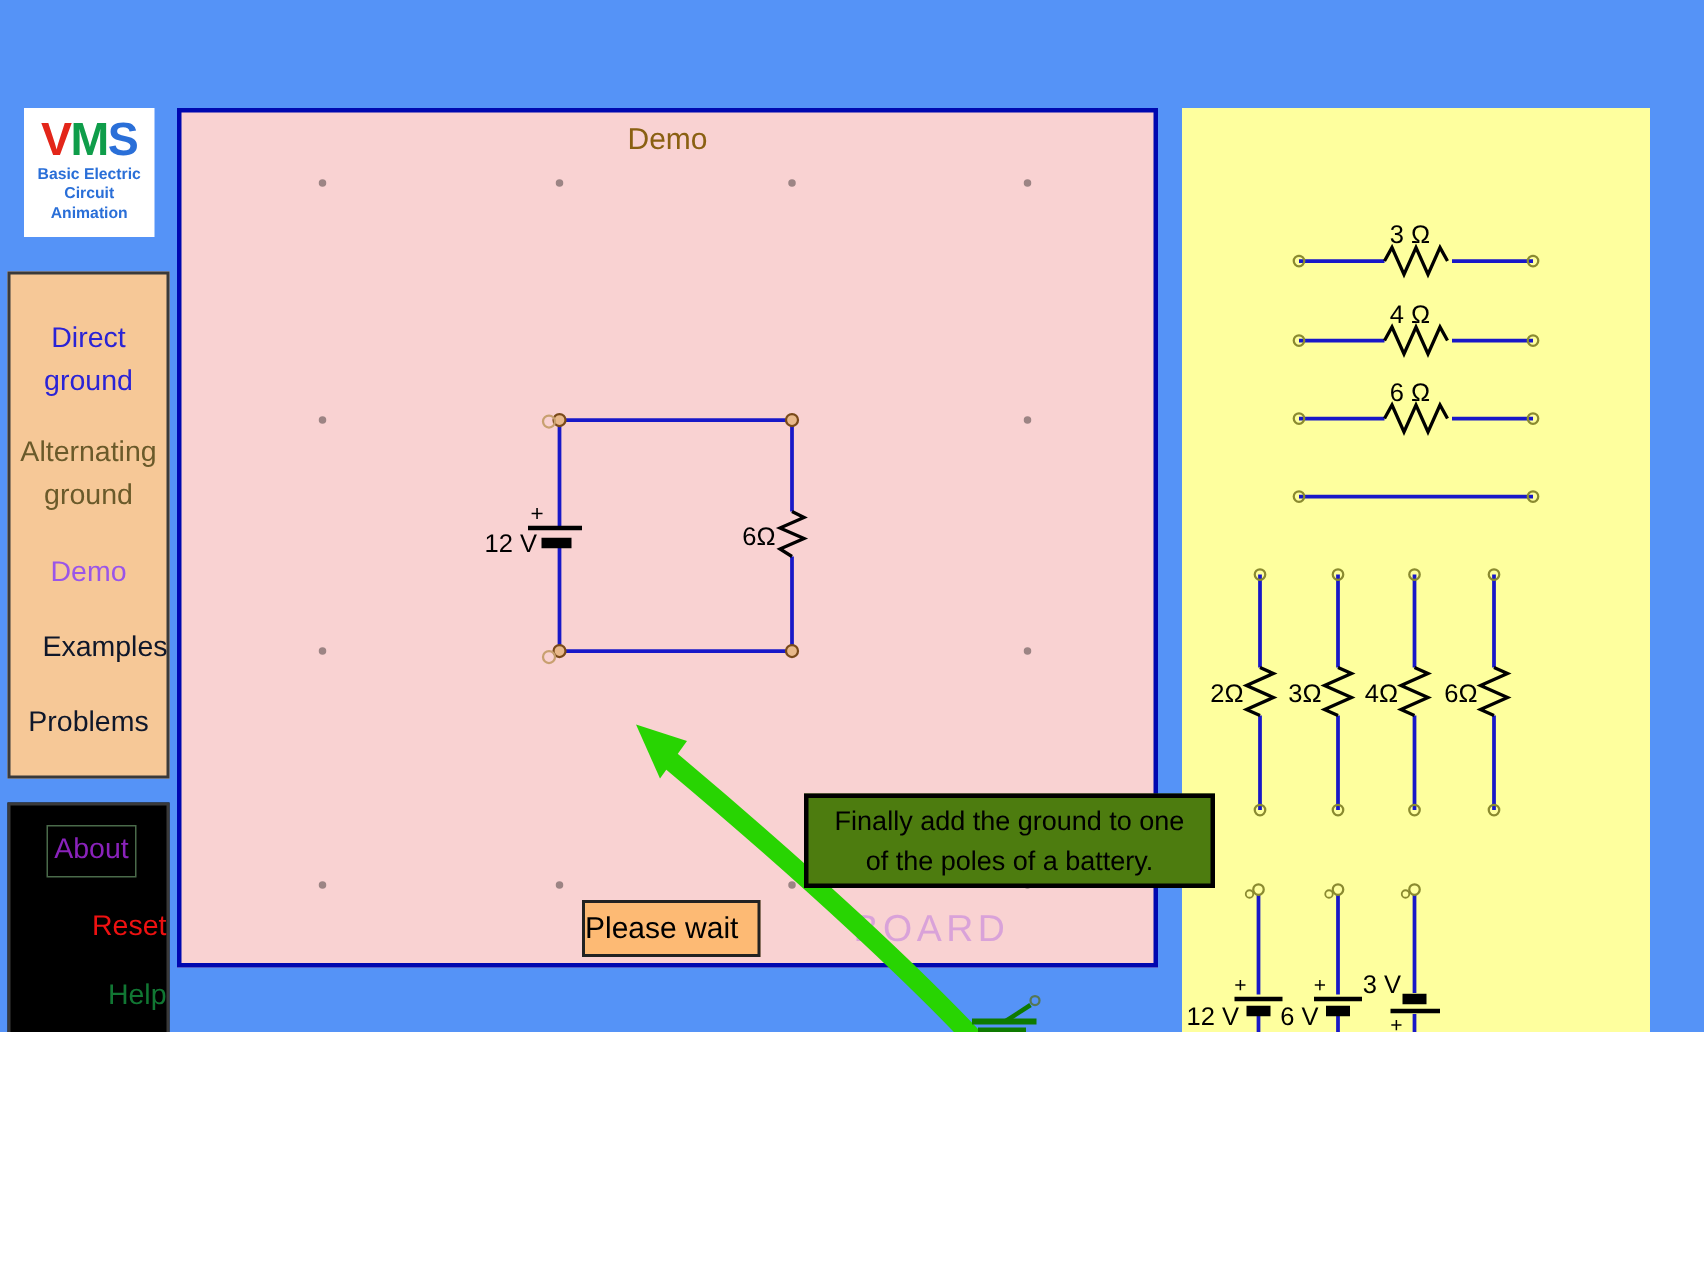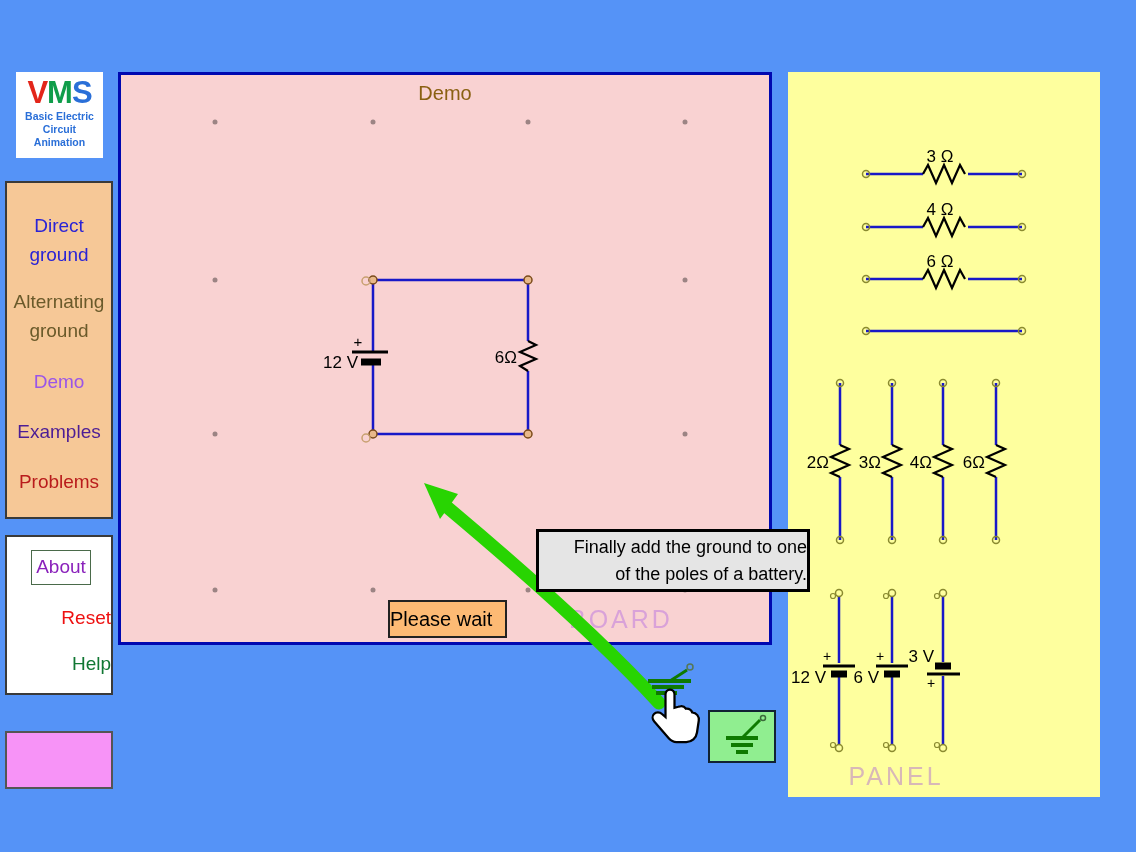--- a/index.html
+++ b/index.html
@@ -1,27 +1,27 @@
 <!DOCTYPE html>
 <html><head>
 <meta charset="utf-8">
 <style>
   html,body{margin:0;padding:0;}
   body{font-family:"Liberation Sans",sans-serif;}
-  #stage{position:relative;width:1136px;height:852px;background:#5593f7;overflow:hidden;}
+  #stage{position:relative;width:1136px;height:688px;background:#5593f7;overflow:hidden;}
 
   
   .logo{position:absolute;left:16px;top:72px;width:87px;height:86px;background:#ffffff;text-align:center;}
   .logo-big{font-size:31px;font-weight:bold;letter-spacing:-1px;line-height:34px;margin-top:4px;}
   .logo-sub{font-size:10.5px;font-weight:bold;color:#2a6fd8;line-height:13px;}
 
   .menu{position:absolute;left:5px;top:181px;width:108px;height:338px;background:#f6c897;border:2px solid #3a3a3a;box-sizing:border-box;}
   .menu-item{position:absolute;left:0;width:100%;text-align:center;font-size:19px;line-height:29px;cursor:pointer;}
 
-  .actions{position:absolute;left:5px;top:535px;width:108px;height:160px;background:#ffffff;border:2px solid #3a3a3a;box-sizing:border-box;}
+  .actions{position:absolute;left:5px;top:535px;width:108px;height:160px;background:#000000;border:2px solid #3a3a3a;box-sizing:border-box;}
   .about-btn{position:absolute;left:24px;top:13px;width:58px;height:33px;border:1px solid #4a6a4a;text-align:center;font-size:19px;line-height:32px;cursor:pointer;}
   .action-item{position:absolute;left:0;width:100%;text-align:right;font-size:19px;cursor:pointer;}
 
   .swatch{position:absolute;left:5px;top:731px;width:108px;height:58px;background:#f793f7;border:2px solid #555;box-sizing:border-box;}
 
   
   .board{position:absolute;left:118px;top:72px;width:654px;height:573px;background:#f9d2d2;border:3px solid #0008b0;box-sizing:border-box;}
   .board-title{position:absolute;left:0;top:7px;width:100%;text-align:center;font-size:20px;color:#8a6012;}
   .board-watermark{position:absolute;left:448px;top:530px;font-size:25px;letter-spacing:3px;color:#d9a2d9;}
   .please-wait{position:absolute;left:388px;top:600px;width:119px;height:38px;background:#fdba74;border:2px solid #222;box-sizing:border-box;text-align:left;font-size:20px;line-height:34px;z-index:4;}
@@ -46,22 +46,22 @@
     <div class="logo-big"><span style="color: rgb(227, 38, 26);">V</span><span style="color: rgb(15, 157, 74);">M</span><span style="color: rgb(42, 111, 216);">S</span></div>
     <div class="logo-sub">Basic Electric</div>
     <div class="logo-sub">Circuit</div>
     <div class="logo-sub">Animation</div>
   </div>
 
   <div class="menu">
     <div class="menu-item" style="top: 28px; color: rgb(42, 35, 214);">Direct ground</div>
     <div class="menu-item" style="top: 104px; color: rgb(106, 90, 42);">Alternating ground</div>
     <div class="menu-item" style="top: 184px; color: rgb(154, 85, 232);">Demo</div>
-    <div class="menu-item" style="top: 234px; color: #4c1d95;">Examples</div>
-    <div class="menu-item" style="top: 284px; color: #b91c1c;">Problems</div>
+    <div class="menu-item" style="top: 234px; color: #0f172a; margin-left: 11px;">Examples</div>
+    <div class="menu-item" style="top: 284px; color: #0f172a;">Problems</div>
   </div>
 
   <div class="actions">
     <div class="about-btn" style="color: rgb(138, 34, 187);">About</div>
     <div class="action-item" style="top: 70px; color: rgb(238, 17, 17);">Reset</div>
     <div class="action-item" style="top: 116px; color: rgb(17, 119, 51);">Help</div>
   </div>
 
   <div class="swatch"></div>
 
@@ -111,21 +111,21 @@
         <circle cx="252" cy="359" r="4" fill="#e8b88a" stroke="#7a4a1a" stroke-width="1.5"></circle>
         <circle cx="407" cy="359" r="4" fill="#e8b88a" stroke="#7a4a1a" stroke-width="1.5"></circle>
         <circle cx="245" cy="206" r="4" fill="none" stroke="#c8a070" stroke-width="1.5"></circle>
         <circle cx="245" cy="363" r="4" fill="none" stroke="#c8a070" stroke-width="1.5"></circle>
       </g>
     </svg>
   </div>
 
   <div class="please-wait">Please wait</div>
 
-  <div class="tooltip" style="background: #e5e5e5; text-align: right;">
+  <div class="tooltip" style="background: #4d7c0f;">
     <div>Finally add the ground to one</div>
     <div>of the poles of a battery.</div>
   </div>
 
   <div class="panel">
     <svg width="312" height="725" viewBox="0 0 312 725">
 
       <g>
         <path d="M78 102 H135 M180 102 H234" stroke="#1818c8" stroke-width="2.5"></path>
         <path d="M135 102 l5 -9 l8 18 l8 -18 l8 18 l8 -18 l5 9" stroke="#000" stroke-width="2.2" fill="none"></path>

